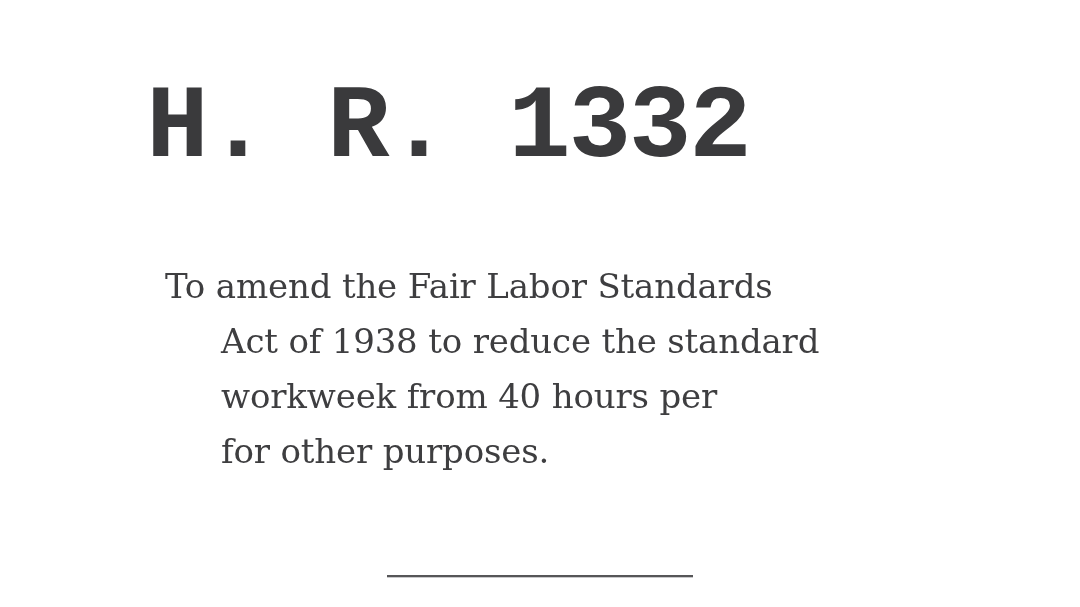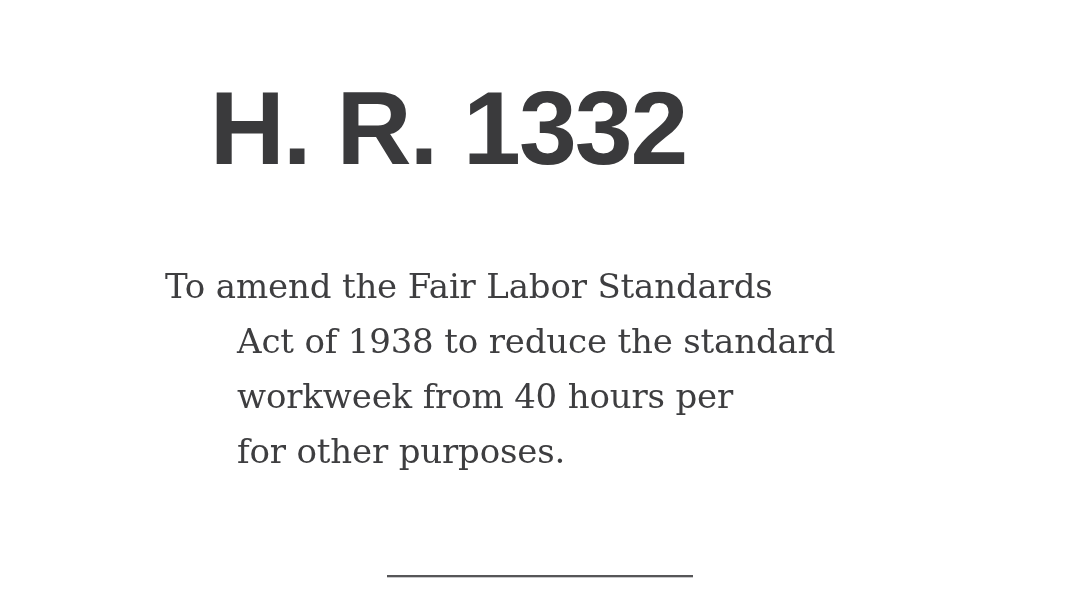--- a/index.html
+++ b/index.html
@@ -19,21 +19,21 @@
     background: var(--page-bg);
     overflow: hidden;
     font-family: "DejaVu Serif", "Liberation Serif", serif;
   }
   .bill-number {
     position: absolute;
     top: 76px;
     left: 0;
     width: 896px;
     text-align: center;
-    font-family: Liberation Sans, sans-serif;
+    font-family: Liberation Mono, monospace;
     font-weight: 700;
     font-size: 104px;
     line-height: 1;
     letter-spacing: -0.02em;
     color: var(--heading-text);
     white-space: nowrap;
   }
   .long-title {
     position: absolute;
     top: 259px;
@@ -42,21 +42,21 @@
     font-size: 34px;
     line-height: 55px;
     color: var(--body-text);
     letter-spacing: -0.005em;
   }
   .title-line {
     display: block;
     white-space: nowrap;
   }
   .title-line.cont {
-    margin-left: 72px;
+    margin-left: 56px;
   }
   .bottom-rule {
     position: absolute;
     top: 575px;
     left: calc(50% - 153px);
     width: 306px;
     height: 0;
     border-top: 2px solid var(--rule-color);
     border-bottom: 1px solid #c9c9cb;
   }

